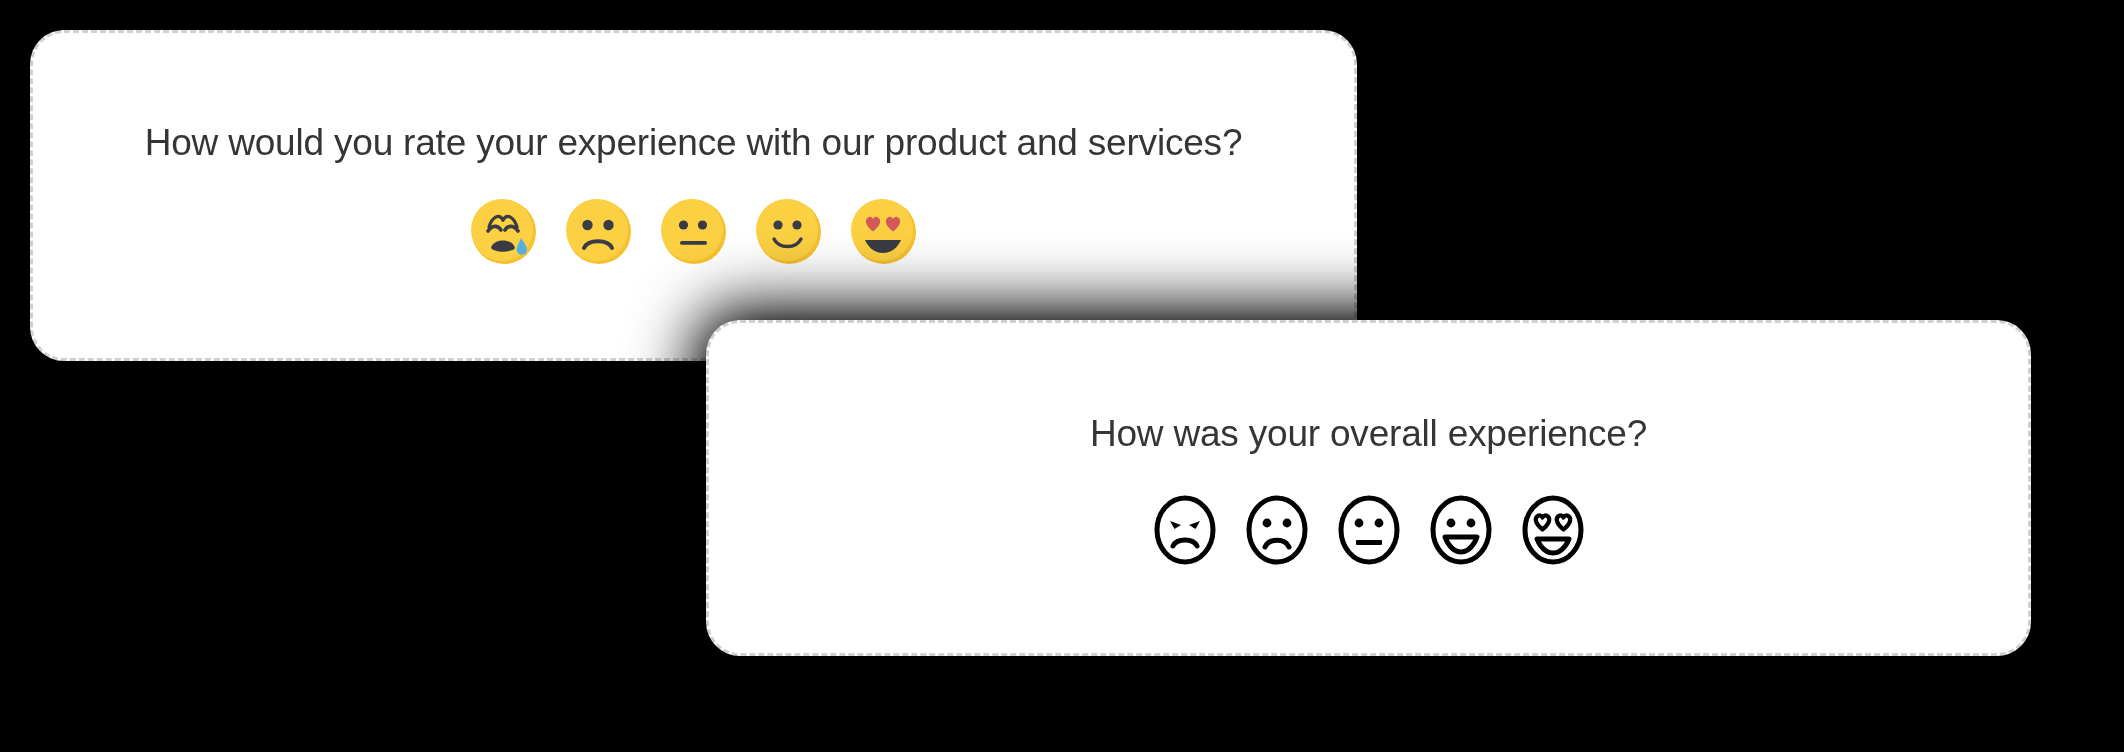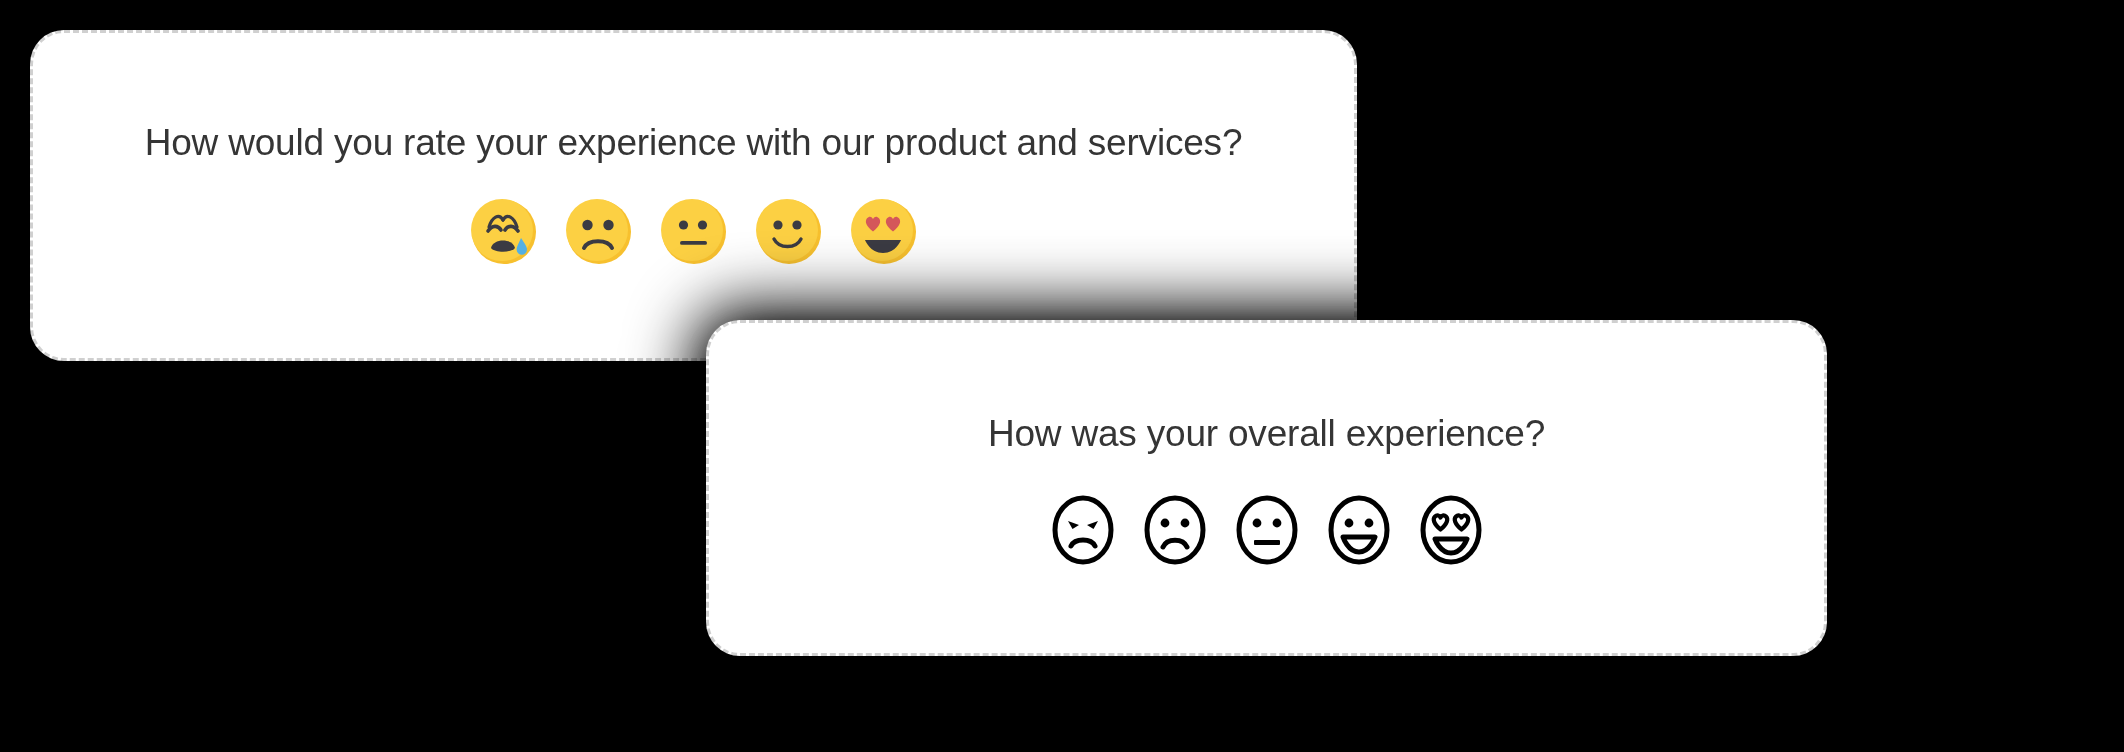--- a/index.html
+++ b/index.html
@@ -46,21 +46,21 @@
     width: 1327px;
     height: 331px;
     z-index: 3;
   }
   #card-1-shadow {
     left: 30px; top: 30px; width: 1327px; height: 331px; z-index: 2;
   }
   #card-2 {
     left: 706px;
     top: 320px;
-    width: 1121px;
+    width: 1325px;
     height: 336px;
     z-index: 5;
   }
   #card-2-shadow {
     left: 706px; top: 320px; width: 1325px; height: 336px; z-index: 4;
   }
 
   
   .question-title {
     color: #353535;

